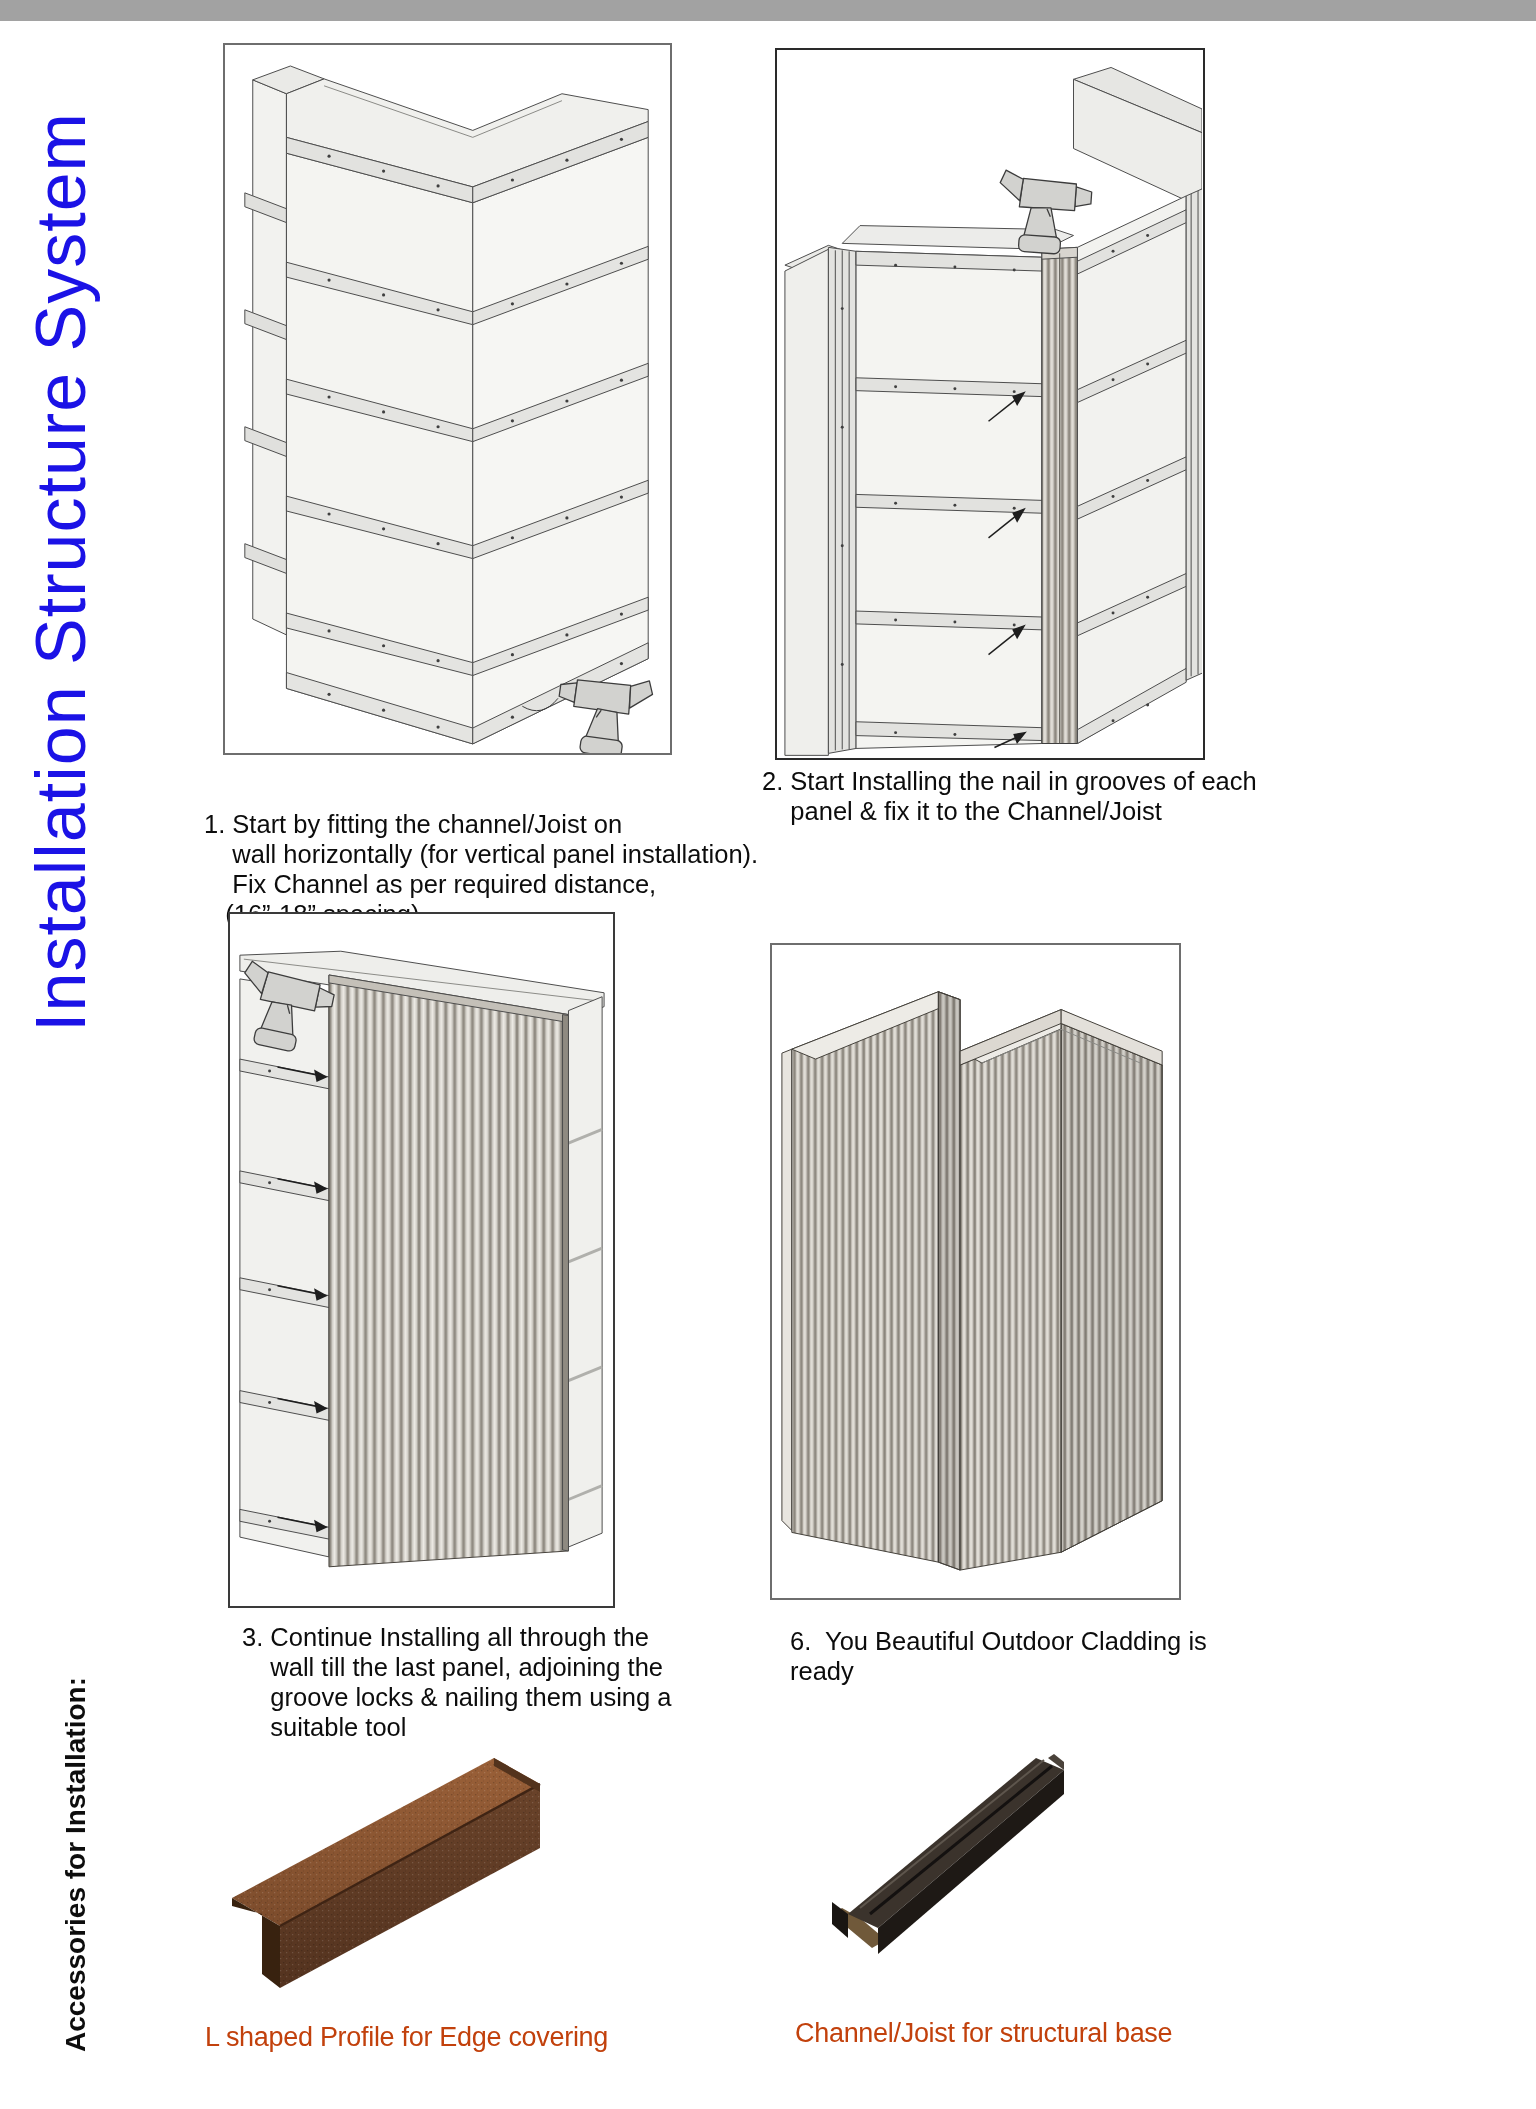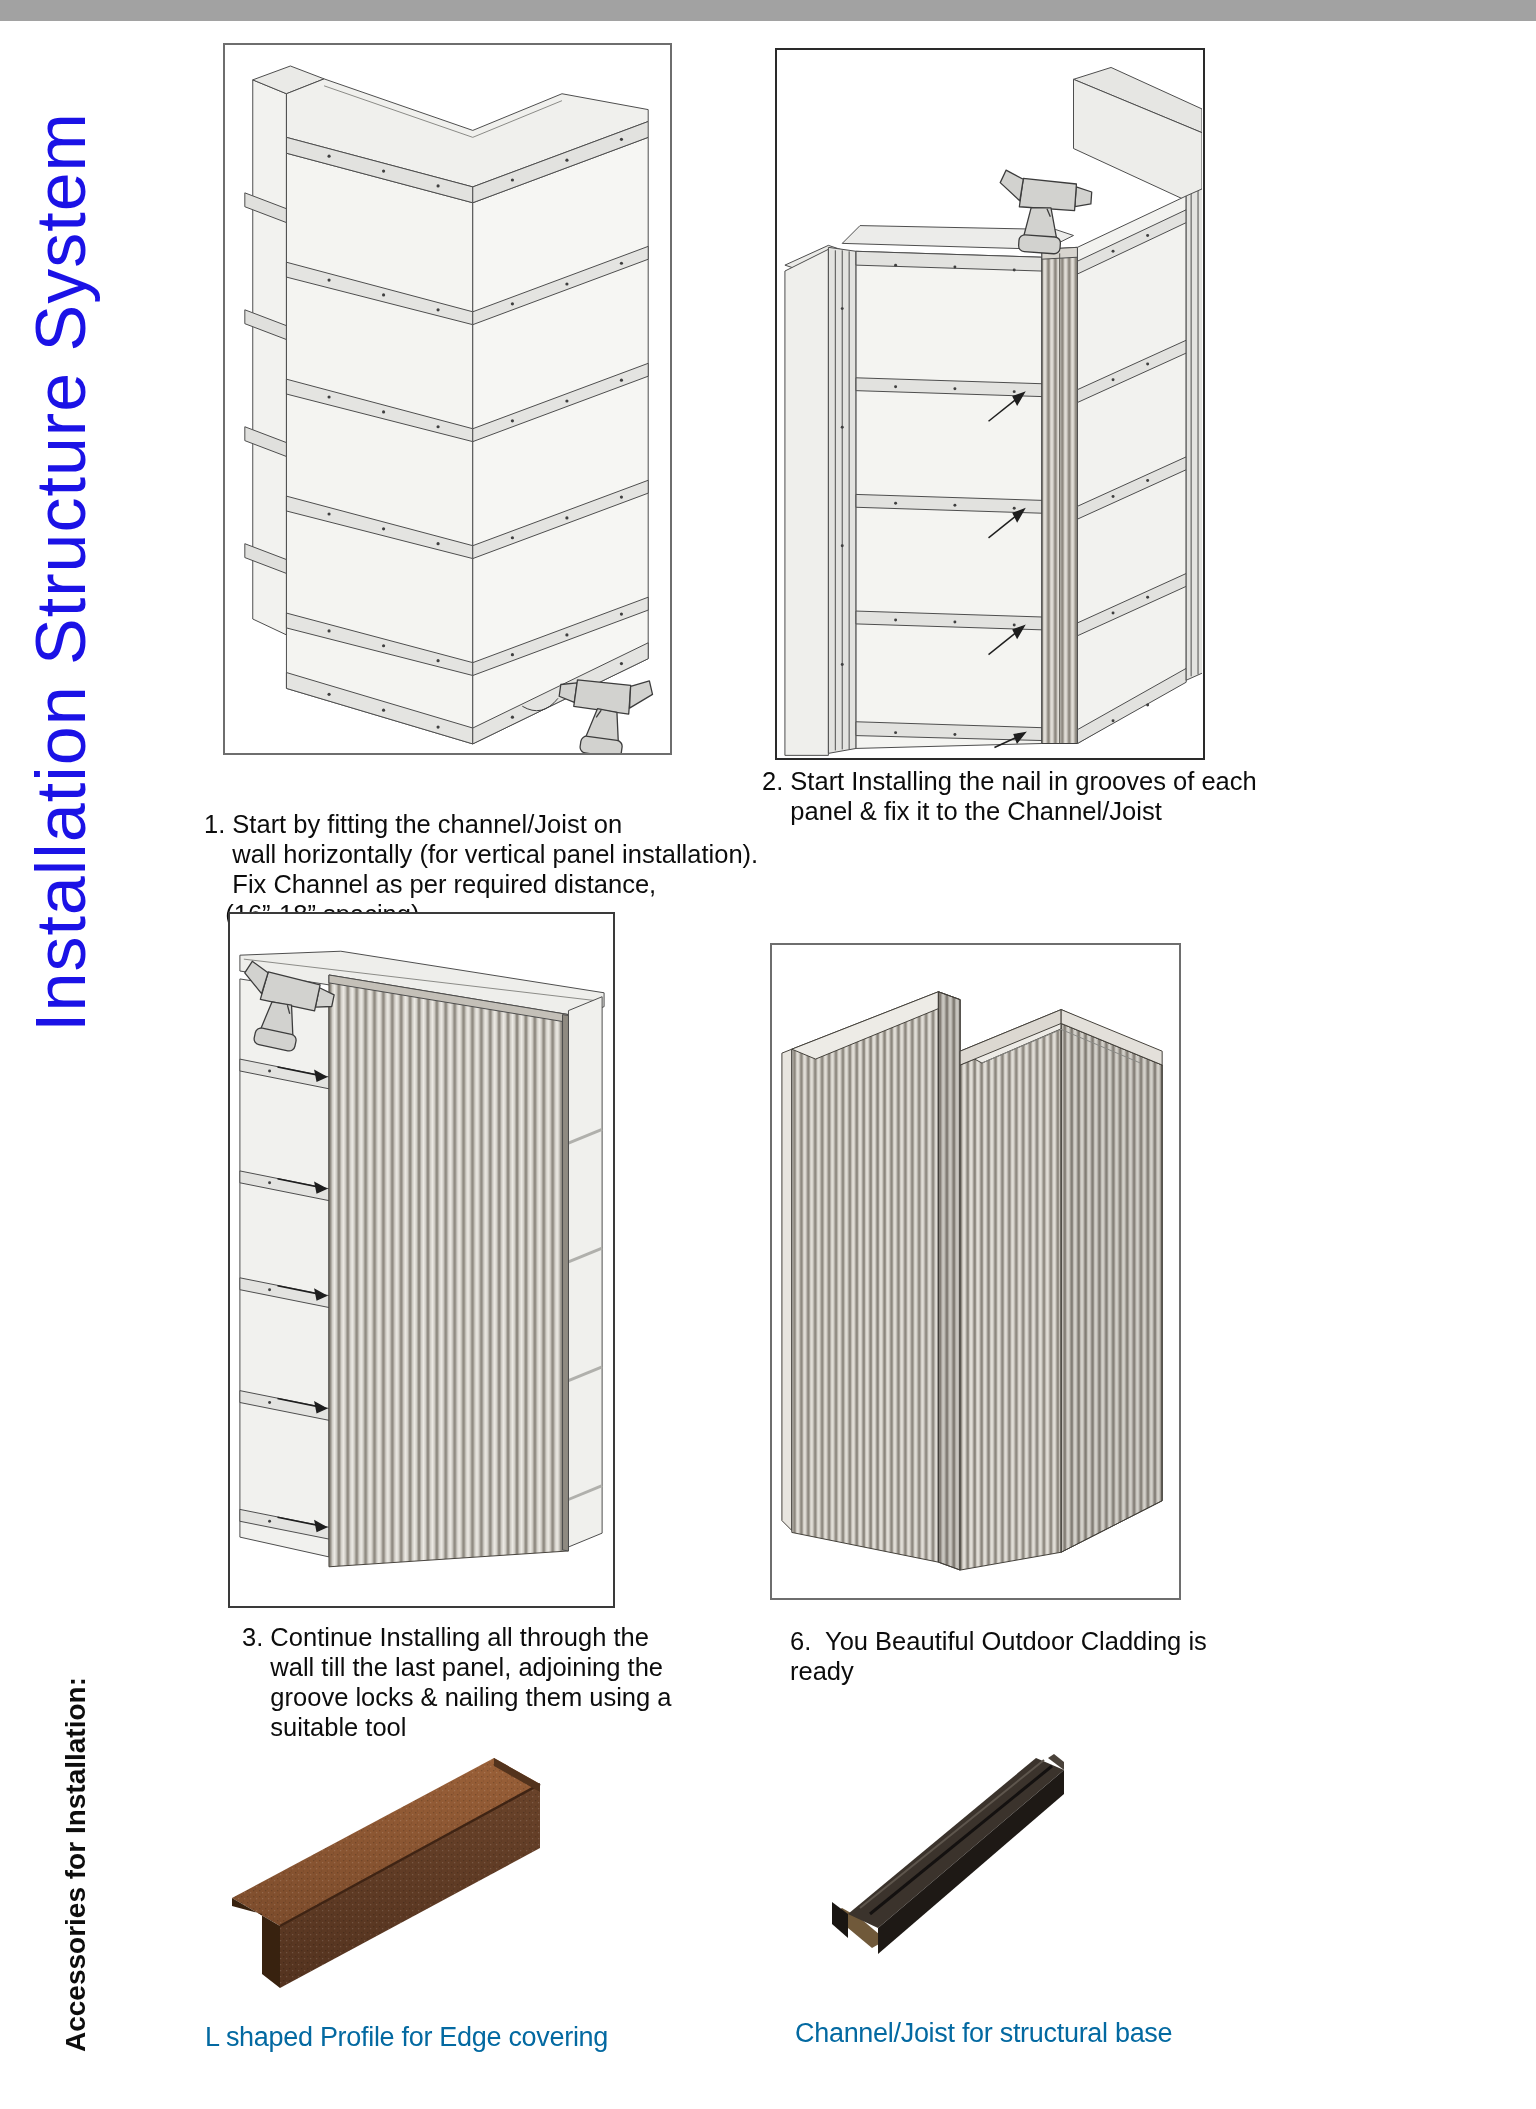--- a/index.html
+++ b/index.html
@@ -25,21 +25,21 @@
   .caption{
     position:absolute;font-size:25.5px;line-height:30px;color:#0c0c0c;white-space:pre-wrap;
   }
   .c1{left:204px;top:764px;width:560px;margin-top:45px;}
   .c2{left:746px;top:766px;width:560px;margin-left:16px;}
   .c3{left:242px;top:1622px;width:460px;}
   .c4{left:790px;top:1626px;width:480px;}
   .product{position:absolute;}
   .p1{left:222px;top:1726px;}
   .p2{left:812px;top:1732px;}
-  .plabel{position:absolute;font-size:27px;letter-spacing:-0.3px;color:#0369a1;}
+  .plabel{position:absolute;font-size:27px;letter-spacing:-0.3px;color:#c2410c;}
   .pl1{left:205px;top:2022px;}
   .pl2{left:795px;top:2018px;}
   .hiddefs{position:absolute;width:0;height:0;overflow:hidden;}
 </style>
 </head>
 <body>
 
 <svg class="hiddefs" aria-hidden="true">
   <defs>
     <g id="drill" fill="#d2d2cf" stroke="#3c3c3c" stroke-width="1.3" stroke-linejoin="round">

